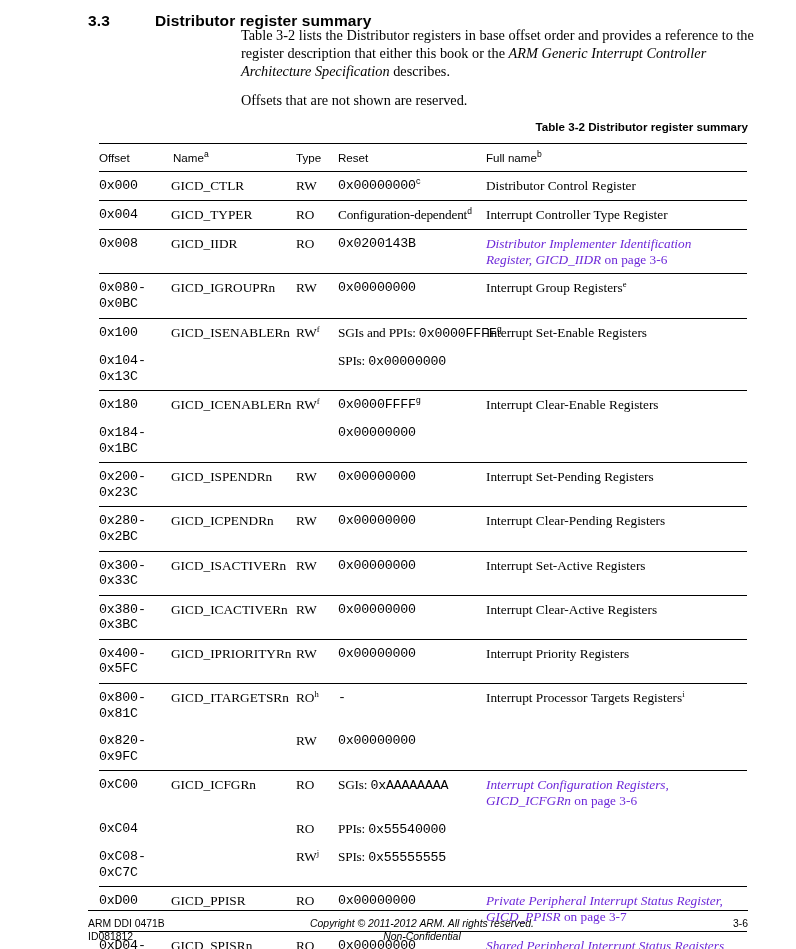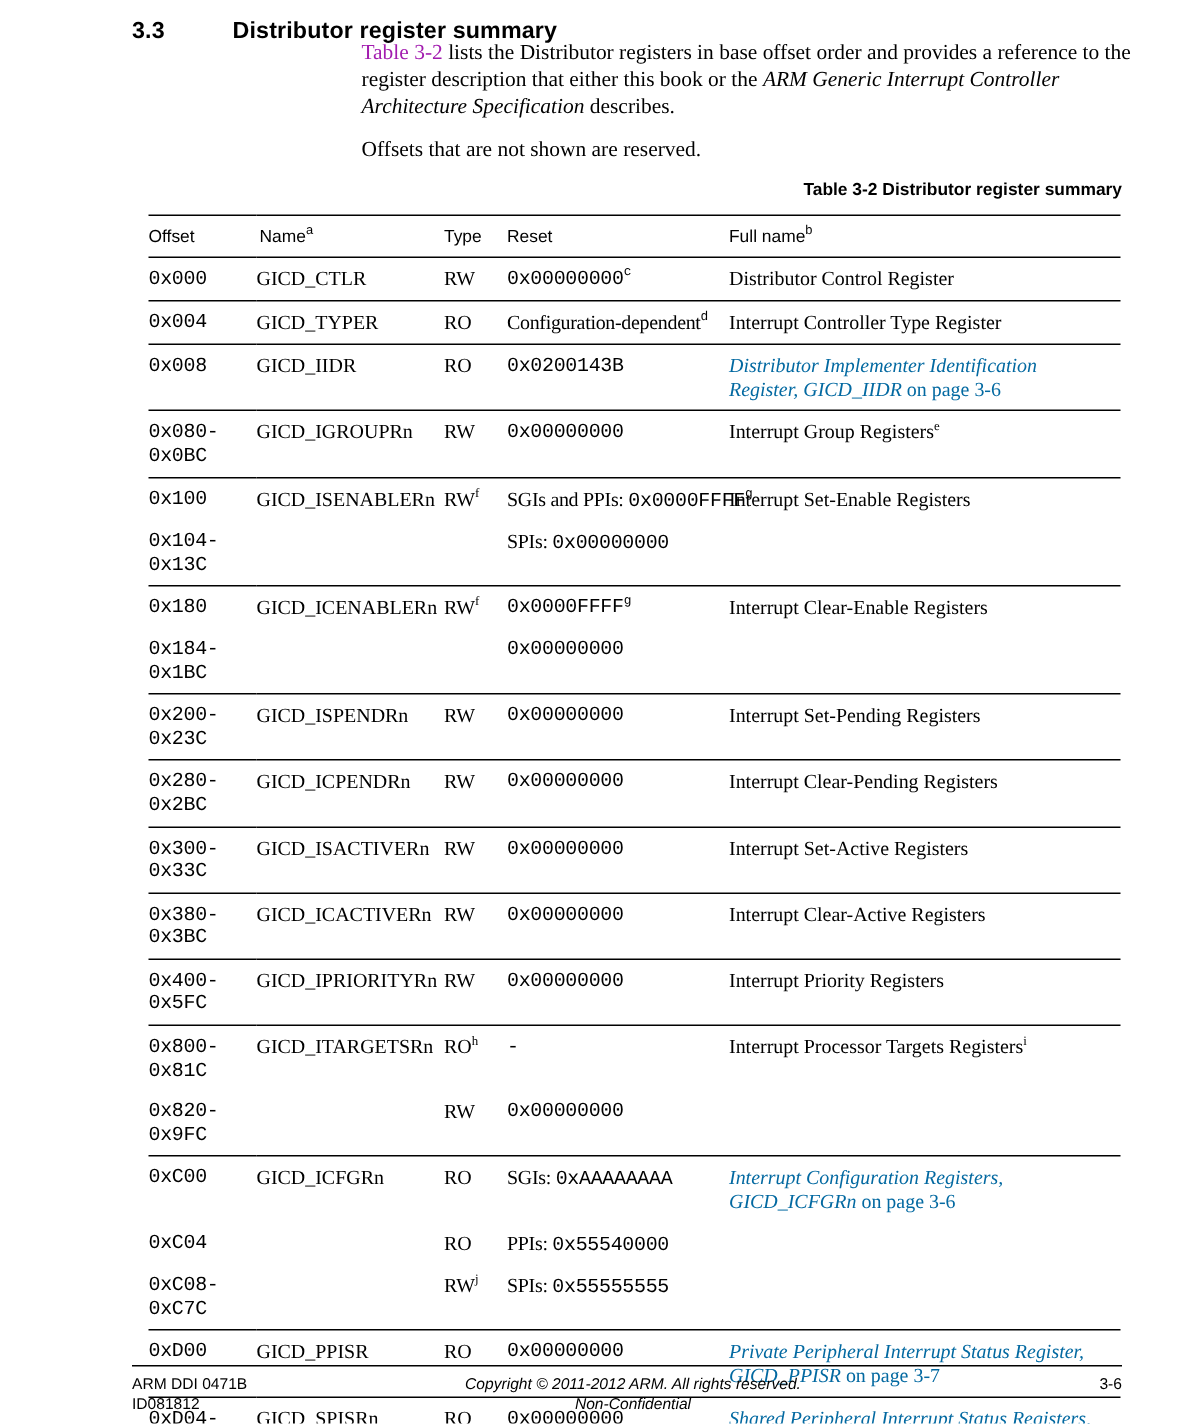--- a/index.html
+++ b/index.html
@@ -42,21 +42,21 @@
     position: absolute;
     left: 241px;
     width: 516px;
     font-size: 14.3px;
     line-height: 18.2px;
     text-align: left;
   }
   #intro-p1 { top: 26px; }
   #intro-p2 { top: 91px; }
   .lnk {
-    color: #a21caf;
+    color: #000000;
   }
   .ital { font-style: italic; }
 
   
   .table-caption {
     position: absolute;
     right: 48px;
     top: 120px;
     font-family: "Liberation Sans", sans-serif;
     font-weight: bold;
@@ -126,21 +126,21 @@
   td.full {
     font-size: 13.3px;
     padding-right: 0;
   }
   sup {
     font-size: 8.6px;
     vertical-align: super;
     line-height: 0;
   }
   .xref {
-    color: #0369a1;
+    color: #6d28d9;
     margin-top: 10px;
   }
   .xref .title { font-style: italic; }
 
   
   .footer-rule {
     position: absolute;
     left: 88px;
     top: 910px;
     width: 660px;

